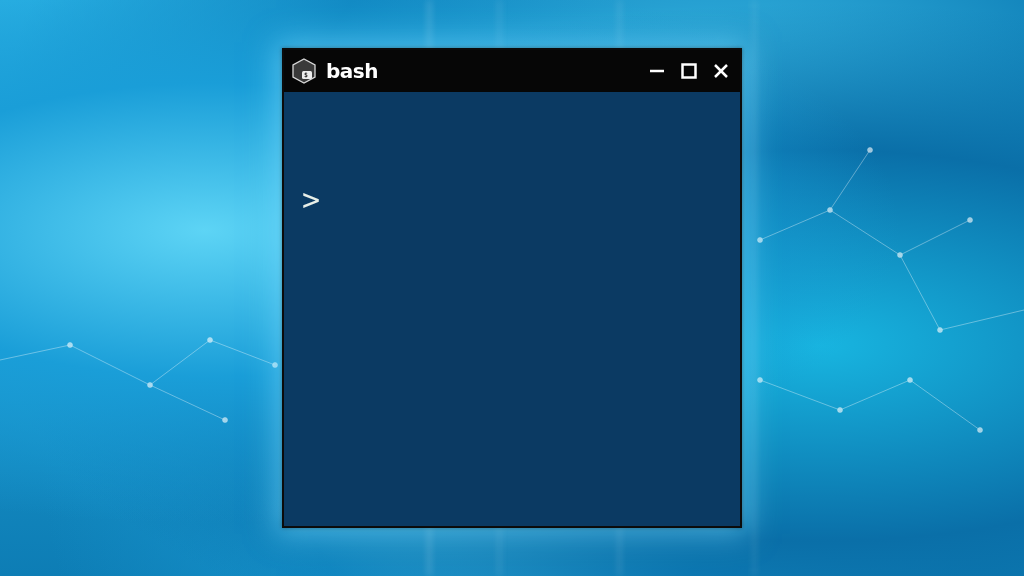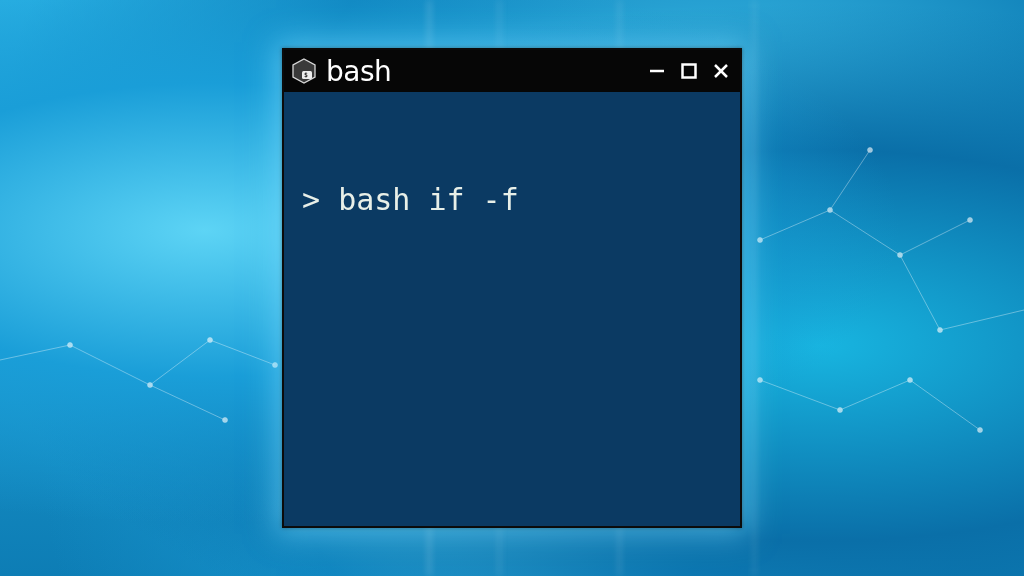--- a/index.html
+++ b/index.html
@@ -53,22 +53,22 @@
       gap: 8px;
       padding: 0 8px 0 6px;
       color: #fff;
     }
     .app-icon {
       width: 28px; height: 28px;
       display: flex; align-items: center; justify-content: center;
     }
     .app-title {
       font-family: "DejaVu Sans", Arial, sans-serif;
-      font-weight: 400;
-      font-size: 28px;
+      font-weight: 700;
+      font-size: 20px;
       letter-spacing: -0.5px;
       color: #fff;
     }
     .controls {
       margin-left: auto;
       display: flex;
       align-items: center;
       gap: 10px;
     }
     .ctrl {
@@ -152,15 +152,15 @@
       </span>
       <span class="ctrl" title="close">
         <svg width="18" height="18" viewBox="0 0 18 18">
           <line x1="3" y1="3" x2="15" y2="15" stroke="#fff" stroke-width="2.5"></line>
           <line x1="15" y1="3" x2="3" y2="15" stroke="#fff" stroke-width="2.5"></line>
         </svg>
       </span>
     </div>
   </div>
   <div class="body">
-    <div class="prompt-line"><span class="prompt-symbol">&gt;</span><span> </span><span class="cmd">bash if -f</span></div>
+    <div class="prompt-line"><span class="prompt-symbol">&gt;</span><span> </span></div>
   </div>
 </div>
 
 </body></html>

